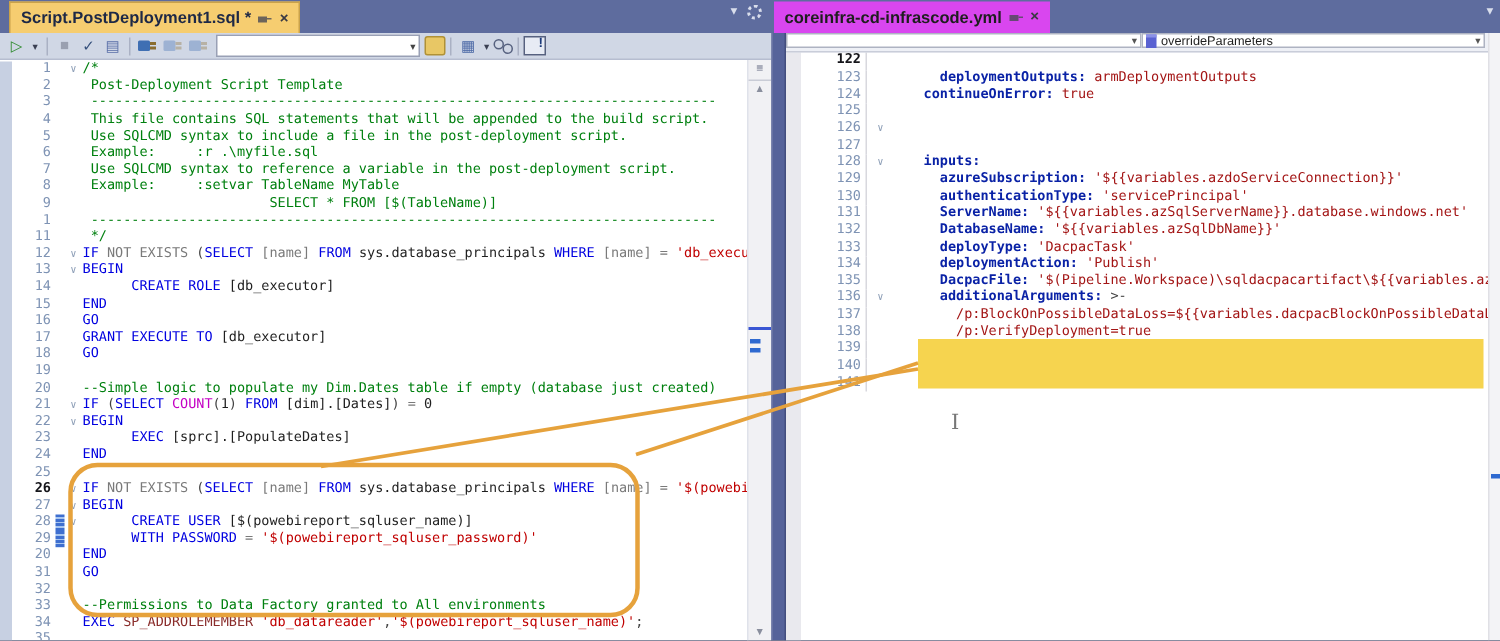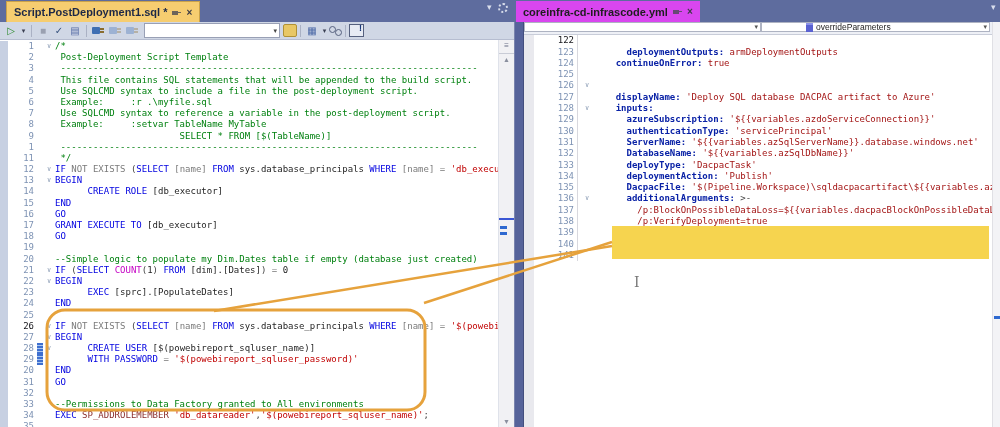--- a/index.html
+++ b/index.html
@@ -34,21 +34,21 @@
   .dbicon{width:12px;height:11px;background:#e8c765;border:1px solid #b09136;border-radius:2px;}
   .cmpicon{width:13px;height:10px;position:relative;}
   .cmpicon::before{content:"";position:absolute;left:0;top:0;width:5px;height:5px;border:1px solid #56617f;border-radius:50%;}
   .cmpicon::after{content:"";position:absolute;right:0;bottom:0;width:5px;height:5px;border:1px solid #56617f;border-radius:50%;}
   .bangicon{width:13px;height:11px;border:1px solid #56617f;background:#e7ebf4;position:relative;font-size:9px;}
   .bangicon::after{content:"!";position:absolute;right:1px;top:-2px;color:#1b3a7a;font-weight:bold;}
   
   .edrows{position:absolute;}
   .crow{display:flex;height:11.2px;line-height:11.2px;font:9px "DejaVu Sans Mono",monospace;white-space:pre;}
   .num{width:26px;text-align:right;padding-right:3px;color:#7e93b4;flex:none;}
-  .num.cur{color:#15151a;font-weight:normal;}
+  .num.cur{color:#15151a;font-weight:bold;}
   .mk{width:6px;flex:none;}
   .mk.on{background:repeating-linear-gradient(180deg,#3e6fd0 0 2px,#a9c6ef 2px 3px);}
   .fold{width:12px;flex:none;color:#8fa0b8;font-size:7px;text-align:center;line-height:11px;}
   .code{flex:1;overflow:hidden;}
   .sg-kw{color:#0000e0}.sg-gray{color:#7a7a7a}.sg-id{color:#1f1f1f}.sg-str{color:#c00000}
   .sg-com{color:#00800f}.sg-fn{color:#c400c4}.sg-proc{color:#8a2d2b}.sg-pun{color:#444}
   .sg-key{color:#0a22a6;font-weight:bold}.sg-val{color:#a31515}
   #lmargin{position:absolute;top:19px;left:0;width:8px;height:386px;background:#c7d0e2;}
   #lrows{top:19px;left:8px;width:490px;}
   
@@ -65,21 +65,21 @@
   #rmargin{position:absolute;top:0;left:0;width:10px;height:405px;background:#e9e9ee;}
   #rrows{top:2px;left:10px;width:458px;}
   .r .crow{height:11.3px;line-height:11.3px;}
   .r .num{width:40px;border-right:1px solid #d8d8de;}
   .r .mk{width:2px;}
   .r .fold{width:14px;}
   #rnavbar{position:absolute;top:0;left:0;width:468px;height:12px;background:#eef0f6;border-bottom:1px solid #c9cdd9;z-index:6;display:flex;}
   .navcombo{background:#fff;border:1px solid #aeb3c2;height:10px;margin-top:0px;display:flex;align-items:center;font-size:8.5px;color:#1e1e1e;box-sizing:border-box;}
   .navcombo .chev{margin-left:auto;font-size:7px;color:#555;padding-right:2px;}
   #navleft{width:237px;}
-  #navright{width:229px;padding-left:42px;}
+  #navright{width:229px;}
   .cube{width:7px;height:7px;background:#5a62d2;border-top:2px solid #8b91e8;margin:0 3px 0 2px;flex:none;}
   
   #rscroll{position:absolute;top:22px;left:992px;width:8px;height:405px;background:#f3f3f6;border-left:1px solid #e0e0e5;box-sizing:border-box;}
   
   #ann{position:absolute;top:0;left:0;z-index:10;pointer-events:none;}
   #annhl{mix-blend-mode:multiply;}
   
   #ibeam{position:absolute;left:634px;top:274px;font:14px "DejaVu Serif",serif;color:#777;z-index:7;}
 </style>
 </head>
@@ -180,21 +180,21 @@
 
   <div id="rightpane">
     <div id="rmargin"></div>
     <div id="rrows" class="edrows r">
         <div class="crow"><span class="num">121</span><span class="mk"></span><span class="fold"></span><span class="code"><span class="sg-val">          pbiSqlUserSecretName ${{variables.pbiSqlUserSecretName}}</span></span></div>
         <div class="crow"><span class="num cur">122</span><span class="mk"></span><span class="fold"></span></div>
         <div class="crow"><span class="num">123</span><span class="mk"></span><span class="fold"></span><span class="code"><span class="sg-id">      </span><span class="sg-key">deploymentOutputs:</span><span class="sg-val"> armDeploymentOutputs</span></span></div>
         <div class="crow"><span class="num">124</span><span class="mk"></span><span class="fold"></span><span class="code"><span class="sg-id">    </span><span class="sg-key">continueOnError:</span><span class="sg-val"> true</span></span></div>
         <div class="crow"><span class="num">125</span><span class="mk"></span><span class="fold"></span><span class="code"></span></div>
         <div class="crow"><span class="num">126</span><span class="mk"></span><span class="fold">∨</span></div>
-        <div class="crow"><span class="num">127</span><span class="mk"></span><span class="fold"></span><span class="code"><span class="sg-id">    </span><span class="sg-key">displayName:</span><span class="sg-val"> 'Deploy SQL database DACPAC artifact to Azure'</span></span></div>
+        <div class="crow"><span class="num">127</span><span class="mk"></span><span class="fold"></span></div>
         <div class="crow"><span class="num">128</span><span class="mk"></span><span class="fold">∨</span><span class="code"><span class="sg-id">    </span><span class="sg-key">inputs:</span></span></div>
         <div class="crow"><span class="num">129</span><span class="mk"></span><span class="fold"></span><span class="code"><span class="sg-id">      </span><span class="sg-key">azureSubscription:</span><span class="sg-val"> '${{variables.azdoServiceConnection}}'</span></span></div>
         <div class="crow"><span class="num">130</span><span class="mk"></span><span class="fold"></span><span class="code"><span class="sg-id">      </span><span class="sg-key">authenticationType:</span><span class="sg-val"> 'servicePrincipal'</span></span></div>
         <div class="crow"><span class="num">131</span><span class="mk"></span><span class="fold"></span><span class="code"><span class="sg-id">      </span><span class="sg-key">ServerName:</span><span class="sg-val"> '${{variables.azSqlServerName}}.database.windows.net'</span></span></div>
         <div class="crow"><span class="num">132</span><span class="mk"></span><span class="fold"></span><span class="code"><span class="sg-id">      </span><span class="sg-key">DatabaseName:</span><span class="sg-val"> '${{variables.azSqlDbName}}'</span></span></div>
         <div class="crow"><span class="num">133</span><span class="mk"></span><span class="fold"></span><span class="code"><span class="sg-id">      </span><span class="sg-key">deployType:</span><span class="sg-val"> 'DacpacTask'</span></span></div>
         <div class="crow"><span class="num">134</span><span class="mk"></span><span class="fold"></span><span class="code"><span class="sg-id">      </span><span class="sg-key">deploymentAction:</span><span class="sg-val"> 'Publish'</span></span></div>
         <div class="crow"><span class="num">135</span><span class="mk"></span><span class="fold"></span><span class="code"><span class="sg-id">      </span><span class="sg-key">DacpacFile:</span><span class="sg-val"> '$(Pipeline.Workspace)\sqldacpacartifact\${{variables.azSqlDbName}}.dacpac'</span></span></div>
         <div class="crow"><span class="num">136</span><span class="mk"></span><span class="fold">∨</span><span class="code"><span class="sg-id">      </span><span class="sg-key">additionalArguments:</span><span class="sg-pun"> &gt;-</span></span></div>
         <div class="crow"><span class="num">137</span><span class="mk"></span><span class="fold"></span><span class="code"><span class="sg-val">        /p:BlockOnPossibleDataLoss=${{variables.dacpacBlockOnPossibleDataLoss}}</span></span></div>

